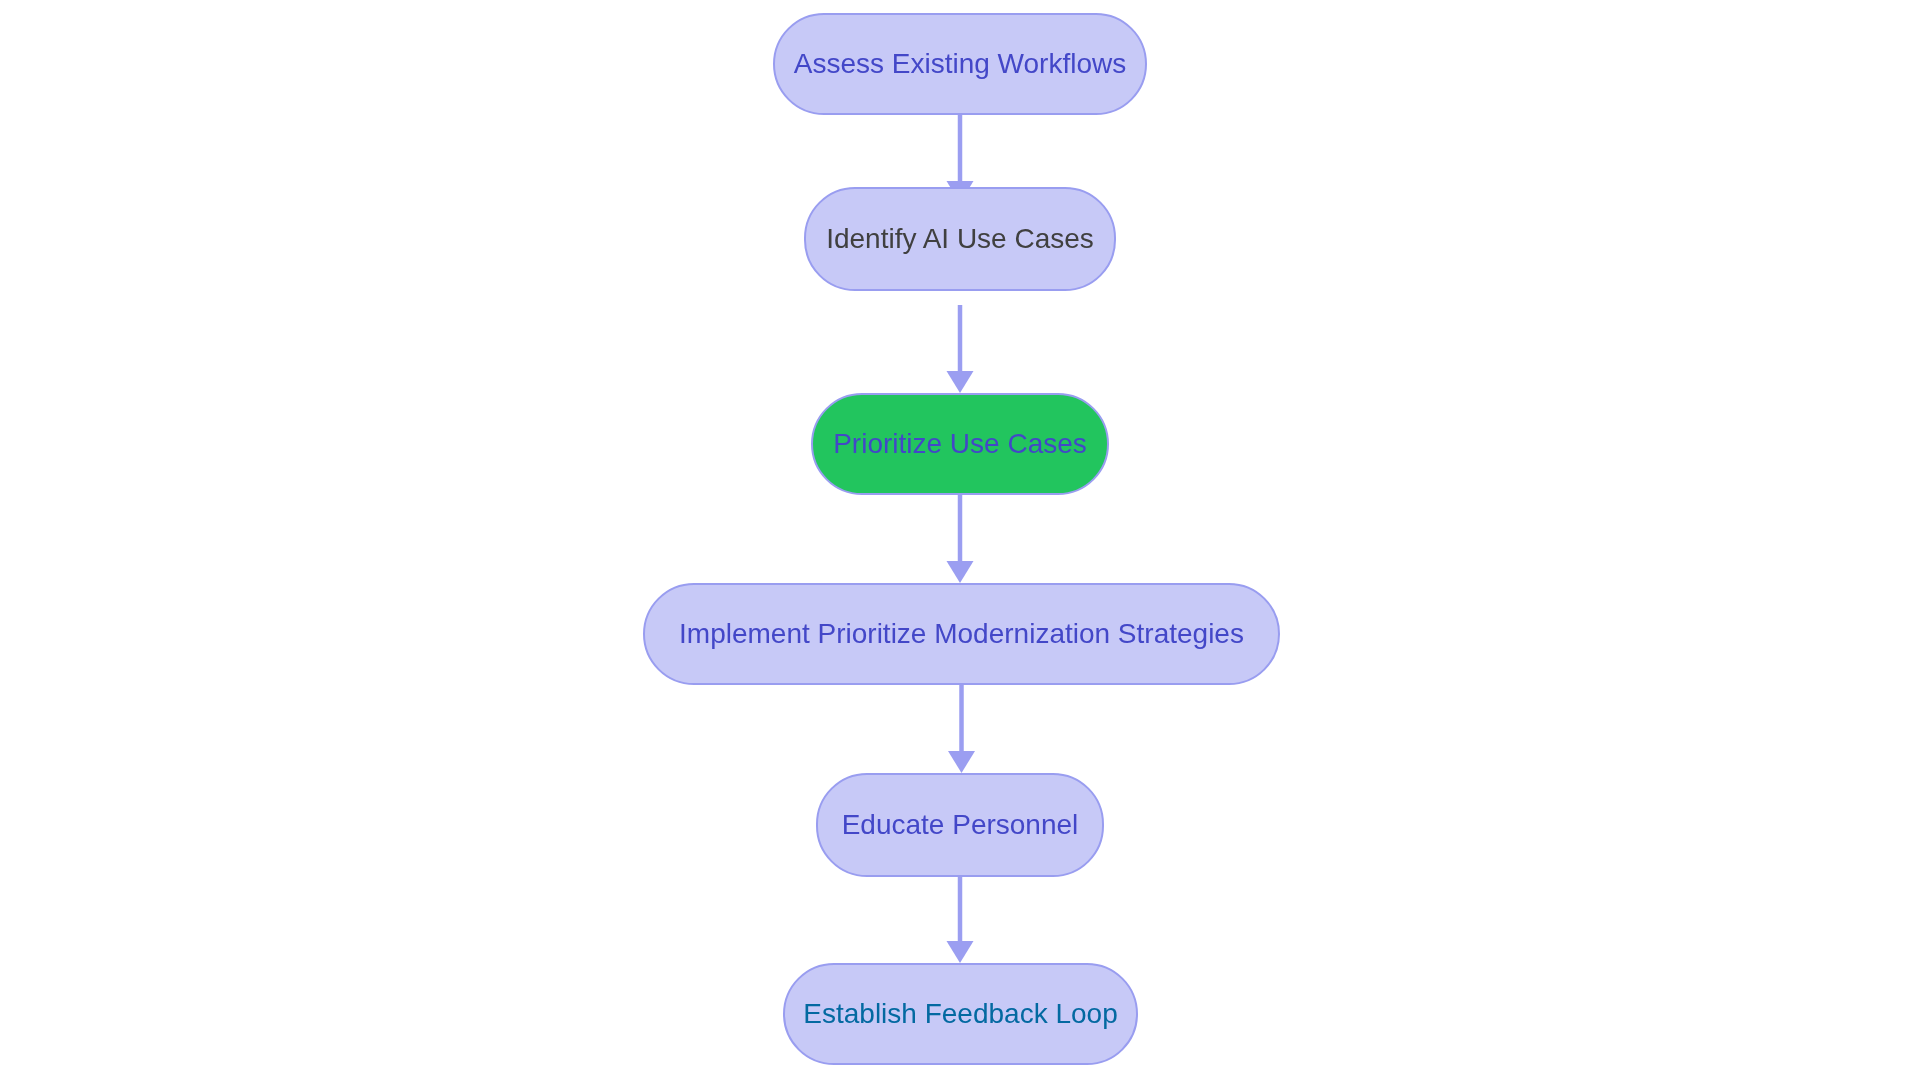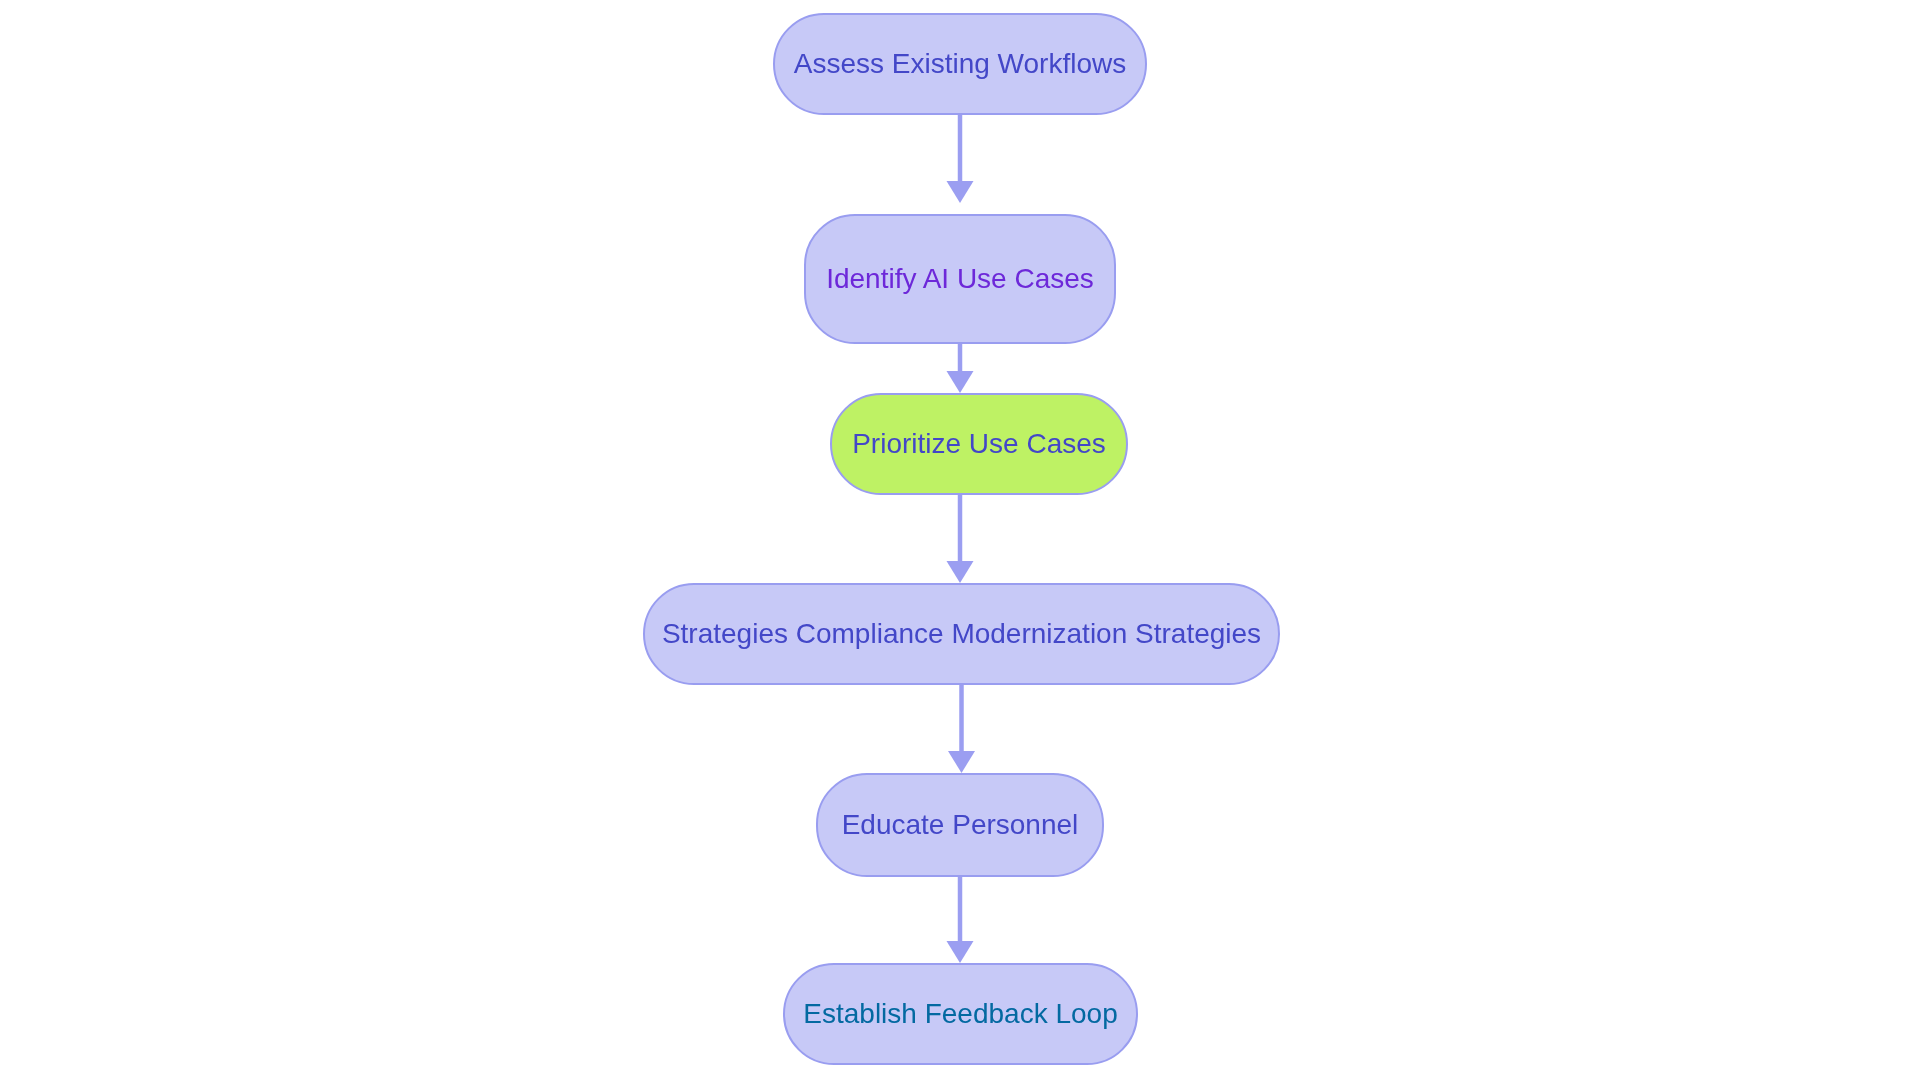--- a/index.html
+++ b/index.html
@@ -58,30 +58,30 @@
       <line x1="961.5" y1="685" x2="961.5" y2="755" stroke="#9b9ef1" stroke-width="4.5"></line>
       <polygon points="948,751 975,751 961.5,773" fill="#9b9ef1"></polygon>
       <line x1="960" y1="875" x2="960" y2="945" stroke="#9b9ef1" stroke-width="4.5"></line>
       <polygon points="946.5,941 973.5,941 960,963" fill="#9b9ef1"></polygon>
     </svg>
 
   <div class="node" style="left: 773px; top: 13px; width: 374px; height: 102px; border-radius: 51px; background: rgb(199, 201, 247); border-color: rgb(153, 157, 240); color: rgb(67, 71, 200);">
     <span class="node-label">Assess Existing Workflows</span>
   </div>
 
-  <div class="node" style="left: 804px; top: 214px; width: 312px; height: 130px; border-radius: 51px; background: rgb(199, 201, 247); border-color: rgb(153, 157, 240); color: #6d28d9;">
+  <div class="node" style="left: 804px; top: 187px; width: 312px; height: 104px; border-radius: 51px; background: rgb(199, 201, 247); border-color: rgb(153, 157, 240); color: #404040;">
     <span class="node-label">Identify AI Use Cases</span>
   </div>
 
-  <div class="node" style="left: 830px; top: 393px; width: 298px; height: 102px; border-radius: 51px; background: #bef264; border-color: rgb(153, 157, 240); color: rgb(67, 71, 200);">
+  <div class="node" style="left: 811px; top: 393px; width: 298px; height: 102px; border-radius: 51px; background: #22c55e; border-color: rgb(153, 157, 240); color: rgb(67, 71, 200);">
     <span class="node-label">Prioritize Use Cases</span>
   </div>
 
   <div class="node" style="left: 643px; top: 583px; width: 637px; height: 102px; border-radius: 51px; background: rgb(199, 201, 247); border-color: rgb(153, 157, 240); color: rgb(67, 71, 200);">
-    <span class="node-label">Strategies Compliance Modernization Strategies</span>
+    <span class="node-label">Implement Prioritize Modernization Strategies</span>
   </div>
 
   <div class="node" style="left: 816px; top: 773px; width: 288px; height: 104px; border-radius: 51px; background: rgb(199, 201, 247); border-color: rgb(153, 157, 240); color: rgb(67, 71, 200);">
     <span class="node-label">Educate Personnel</span>
   </div>
 
   <div class="node" style="left: 783px; top: 963px; width: 355px; height: 102px; border-radius: 51px; background: rgb(199, 201, 247); border-color: rgb(153, 157, 240); color: #0369a1;">
     <span class="node-label">Establish Feedback Loop</span>
   </div>
 

